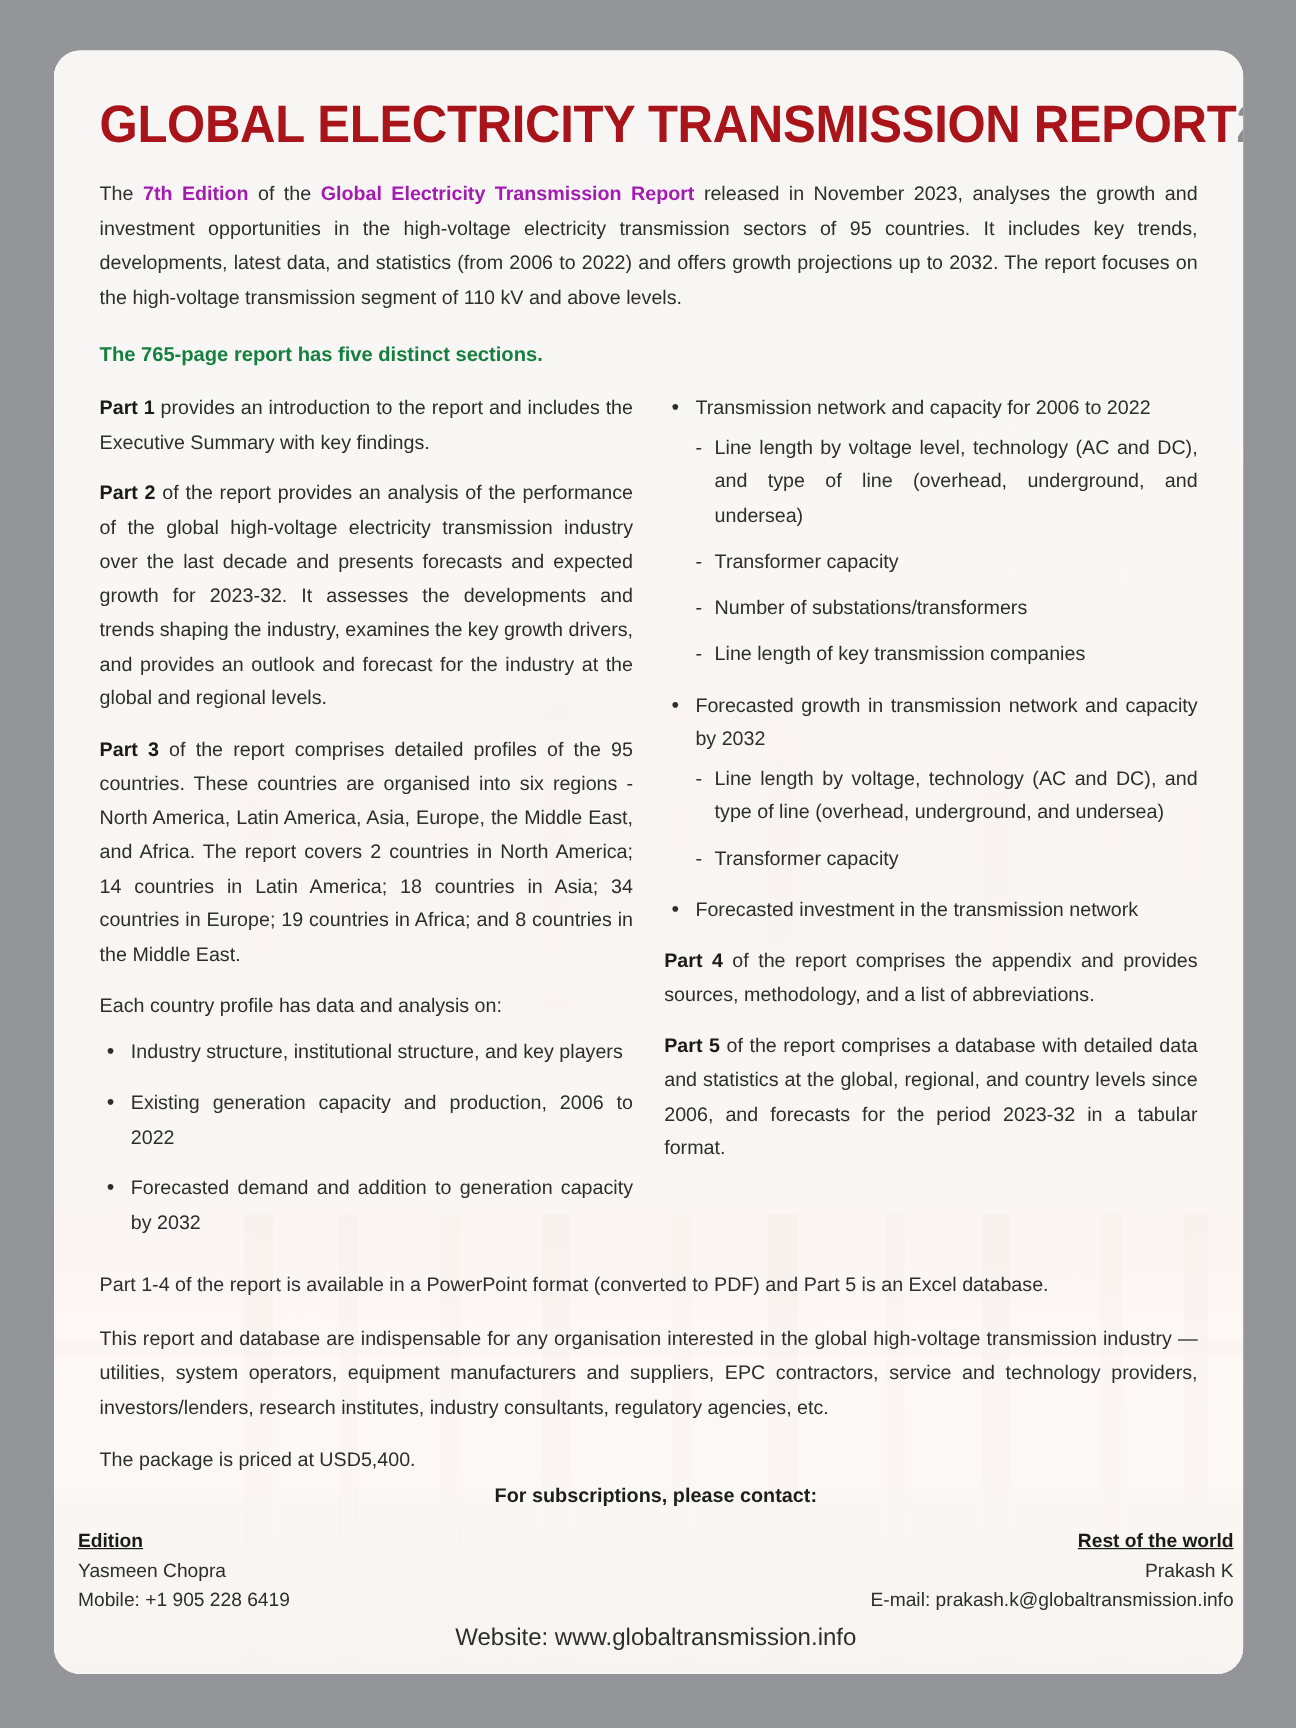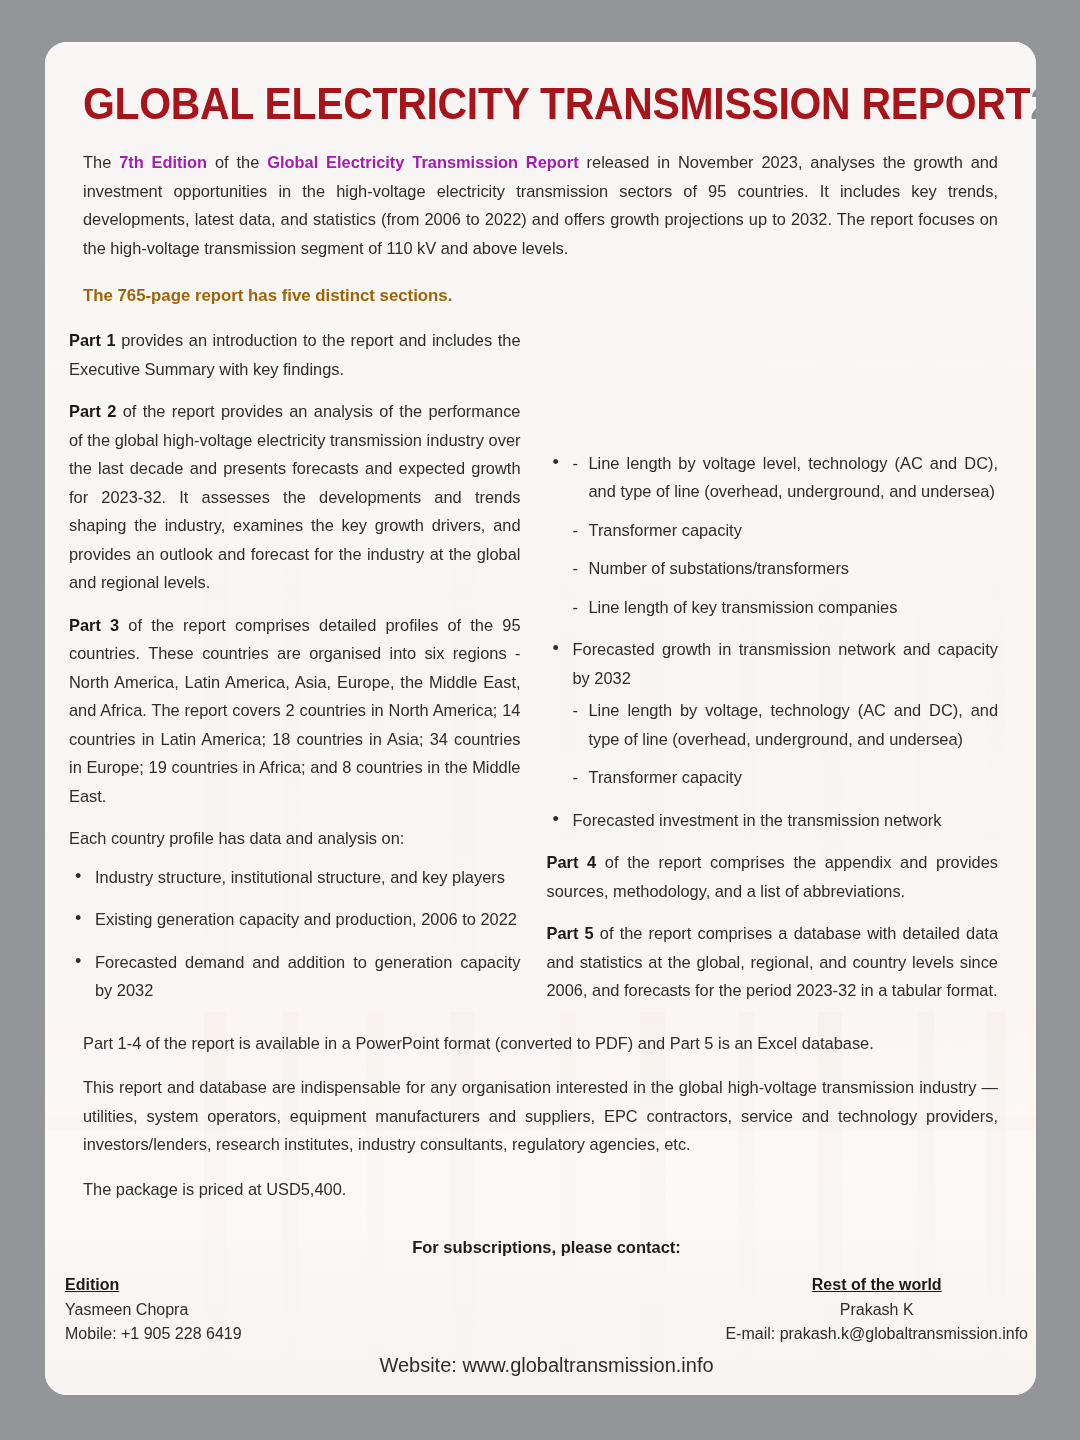--- a/index.html
+++ b/index.html
@@ -120,29 +120,28 @@
 
   .intro {
     margin: 22px 18px 0 18px;
   }
   .intro b { font-weight: bold; color: #a21caf; }
 
   .sections-heading {
     margin: 22px 18px 0 18px;
     font-size: 16.8px;
     font-weight: bold;
-    color: #a16207;
+    color: #15803d;
     line-height: 24px;
   }
 
   .columns {
     display: flex;
-    margin: 18px 18px 0 4px;
+    margin: 18px 18px 0 18px;
     gap: 26px;
-    align-items: flex-end;
   }
   .col { width: 479px; }
   .col-left { }
   .col-right { }
 
   .para { margin-bottom: 14px; }
   .para b { font-weight: bold; color: #1a1a1a; }
   .para.lead-in { margin-bottom: 10px; }
 
   ul.bullets {
@@ -202,21 +201,21 @@
     margin-bottom: 16px;
   }
   .contacts {
     display: flex;
     justify-content: space-between;
     align-items: flex-start;
     font-size: 16px;
     line-height: 24px;
   }
   .contact-block { }
-  .contact-block.right { text-align: center; }
+  .contact-block.right { text-align: right; }
   .contact-block .region {
     font-weight: bold;
     text-decoration: underline;
     color: #1a1a1a;
     display: inline-block;
     margin-bottom: 1px;
   }
   .contact-block .line { display: block; }
   .website {
     text-align: center;
@@ -265,20 +264,21 @@
           <li>Existing generation capacity and production, 2006 to 2022</li>
           <li>Forecasted demand and addition to generation capacity by 2032</li>
         </ul>
 
       </div>
 
       <div class="col col-right">
 
         <ul class="bullets body-text">
           <li>
+            <span>Transmission network and capacity for 2006 to 2022</span>
             <ul class="subs">
               <li>Line length by voltage level, technology (AC and DC), and type of line (overhead, underground, and undersea)</li>
               <li>Transformer capacity</li>
               <li>Number of substations/transformers</li>
               <li>Line length of key transmission companies</li>
             </ul>
           </li>
           <li>
             <span>Forecasted growth in transmission network and capacity by 2032</span>
             <ul class="subs">

